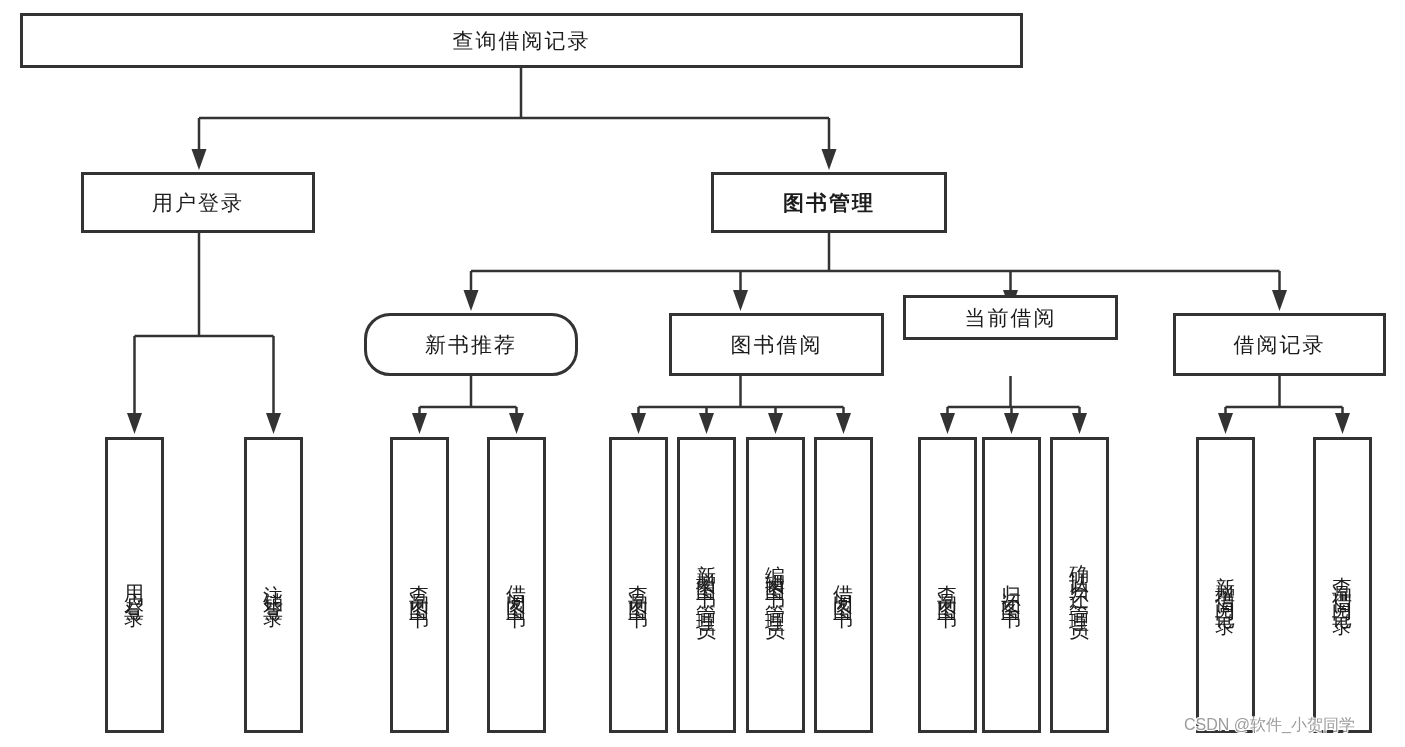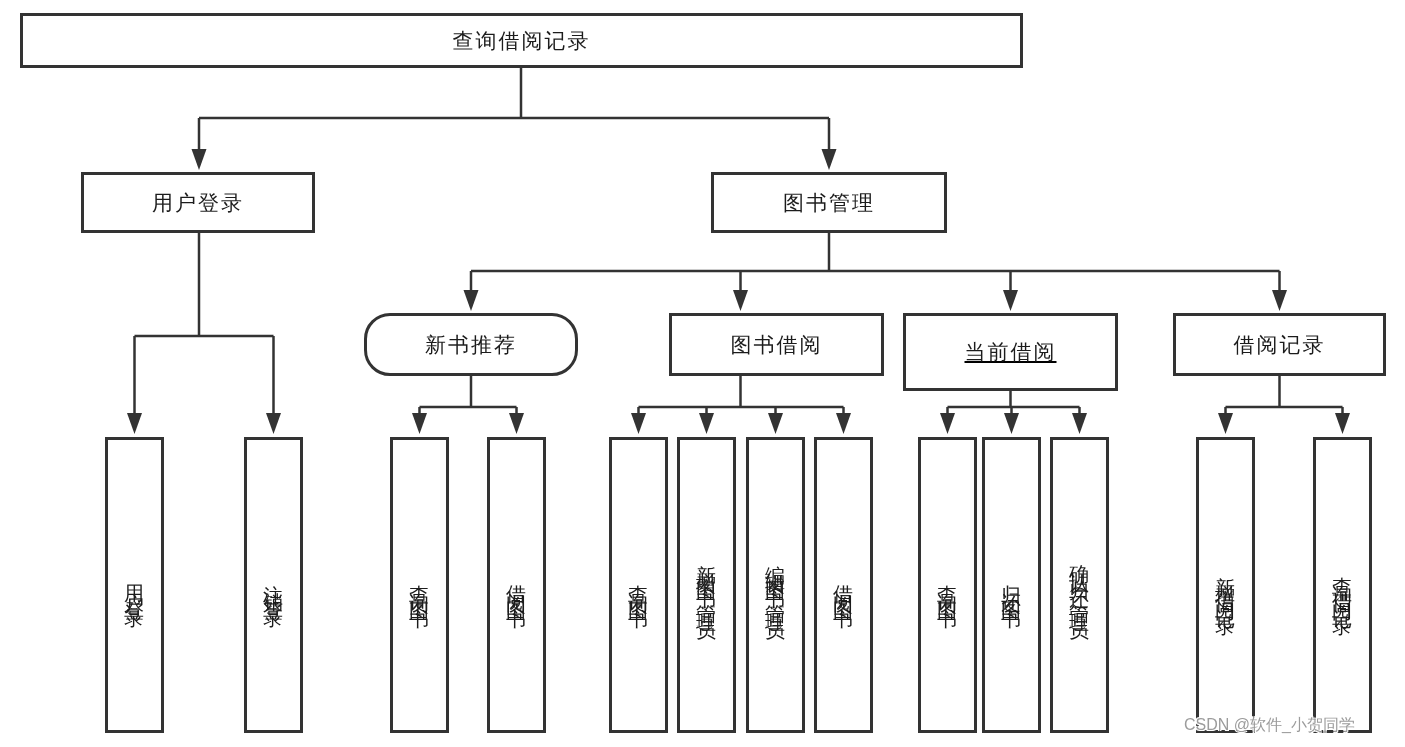--- a/index.html
+++ b/index.html
@@ -150,31 +150,31 @@
     </g>
   </svg>
 
   <div class="hbox" style="left:20px; top:13px; width:1003px; height:55px;">
     <span class="label">查询借阅记录</span>
   </div>
 
   <div class="hbox" style="left:81px; top:172px; width:234px; height:61px;">
     <span class="label">用户登录</span>
   </div>
-  <div class="hbox" style="left:711px; top:172px; width:236px; height:61px;">
+  <div class="hbox" style="left:711px; top:172px; width:236px; height:61px;font-weight:bold;">
     <span class="label">图书管理</span>
   </div>
 
   <div class="hbox" style="left:364px; top:313px; width:214px; height:63px;border-radius:26px;">
     <span class="label">新书推荐</span>
   </div>
   <div class="hbox" style="left:633px; top:313px; width:215px; height:63px;margin-left:36px;">
     <span class="label">图书借阅</span>
   </div>
-  <div class="hbox" style="left:903px; top:313px; width:215px; height:78px;text-decoration:underline;">
+  <div class="hbox" style="left:903px; top:295px; width:215px; height:45px;">
     <span class="label">当前借阅</span>
   </div>
   <div class="hbox" style="left:1173px; top:313px; width:213px; height:63px;">
     <span class="label">借阅记录</span>
   </div>
 
   <div class="vbox" style="left:105px;">
     <span class="vlabel">用户登录</span>
   </div>
   <div class="vbox" style="left:244px;">

